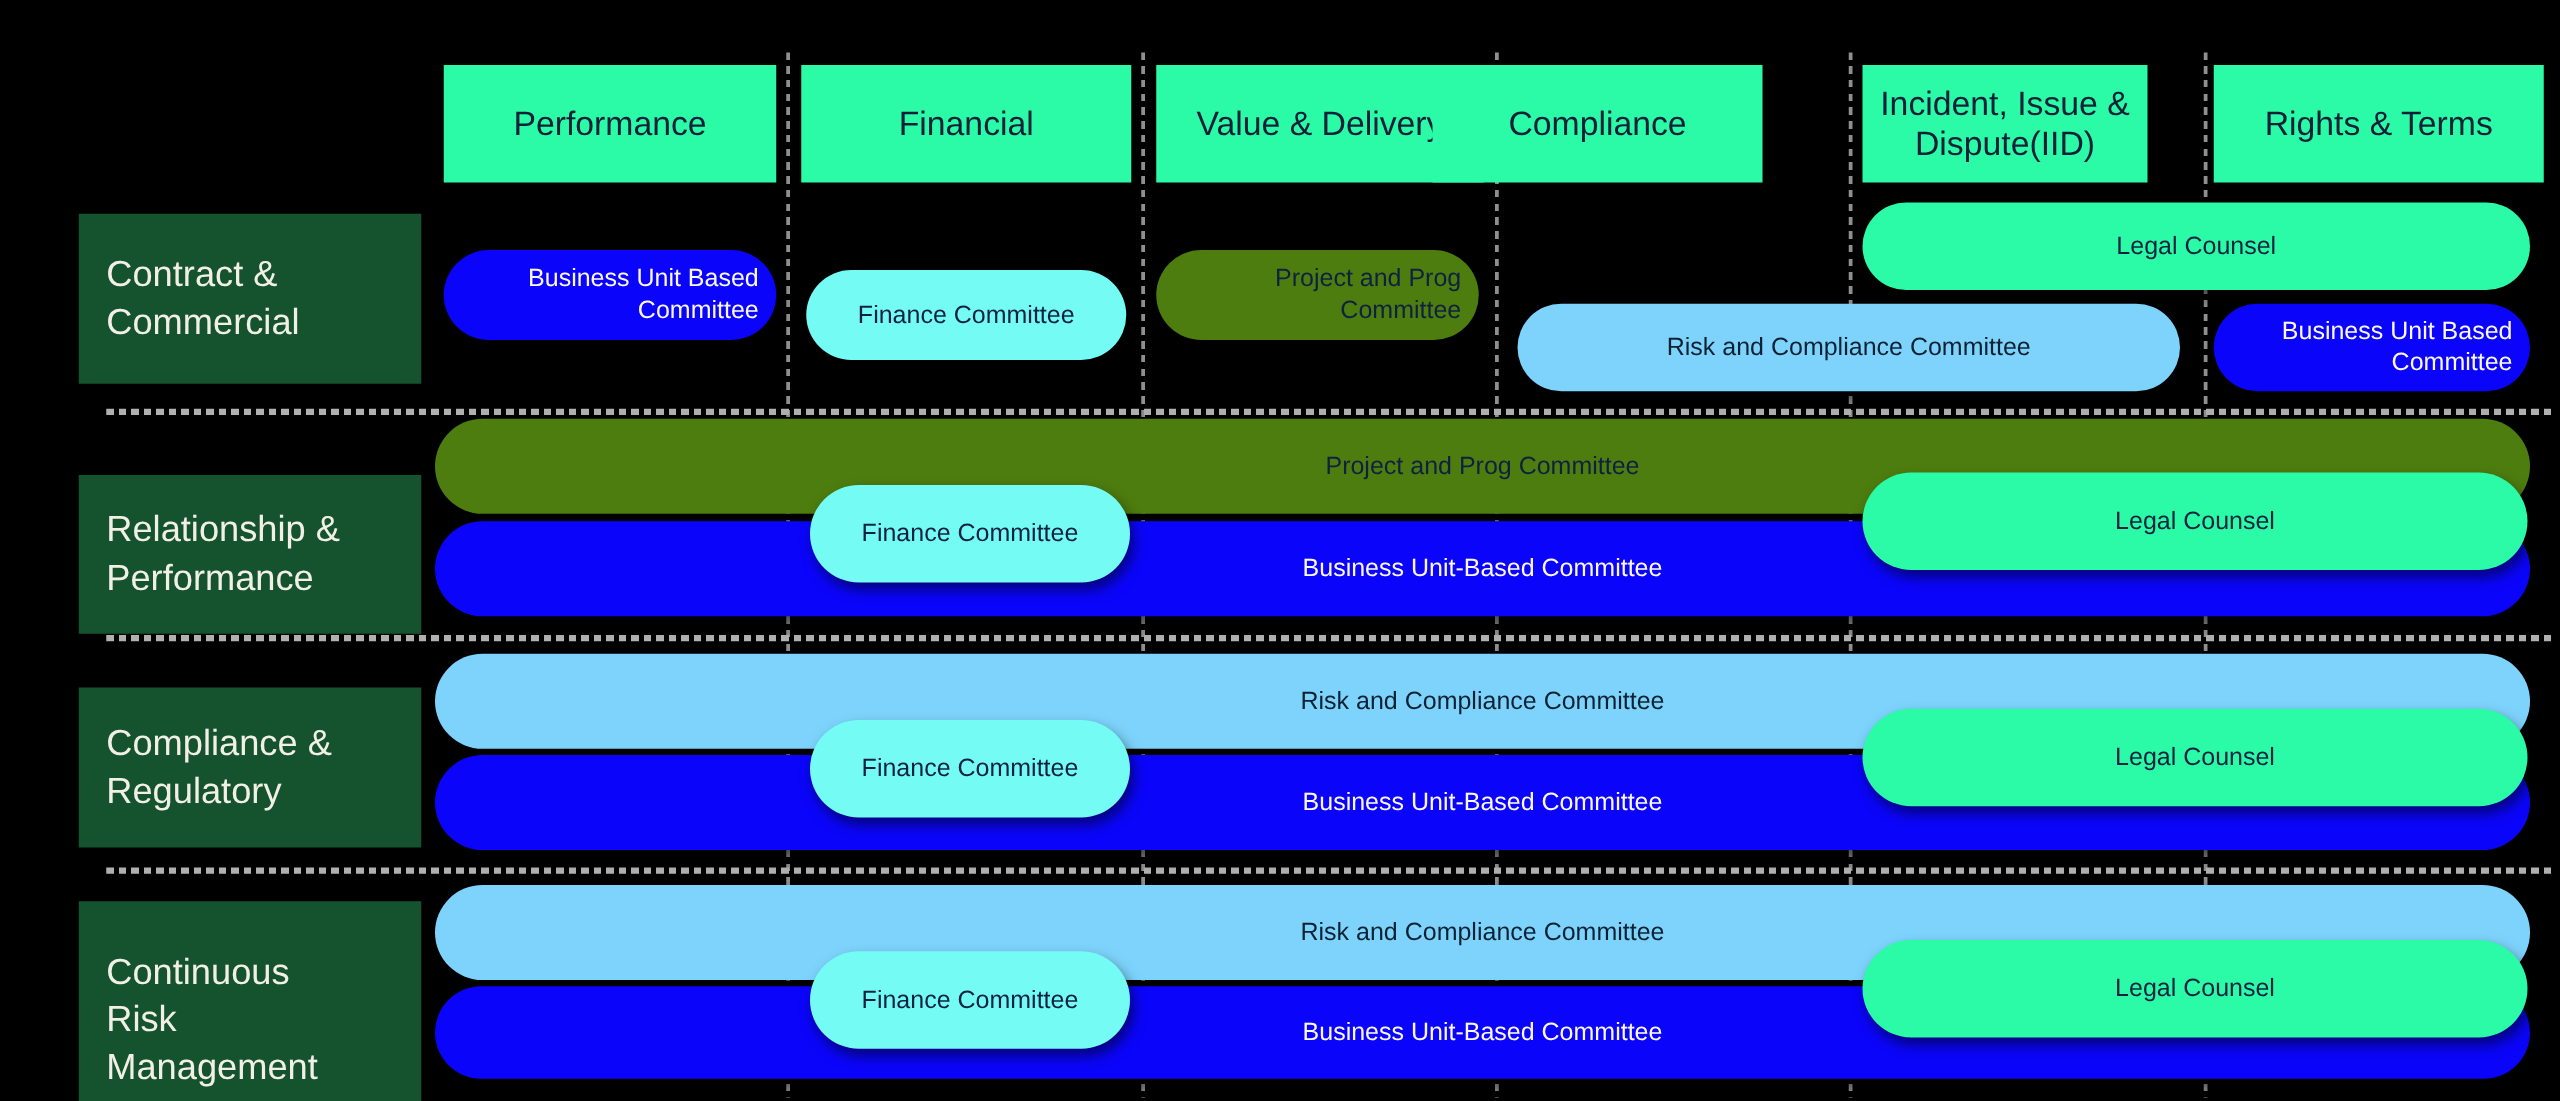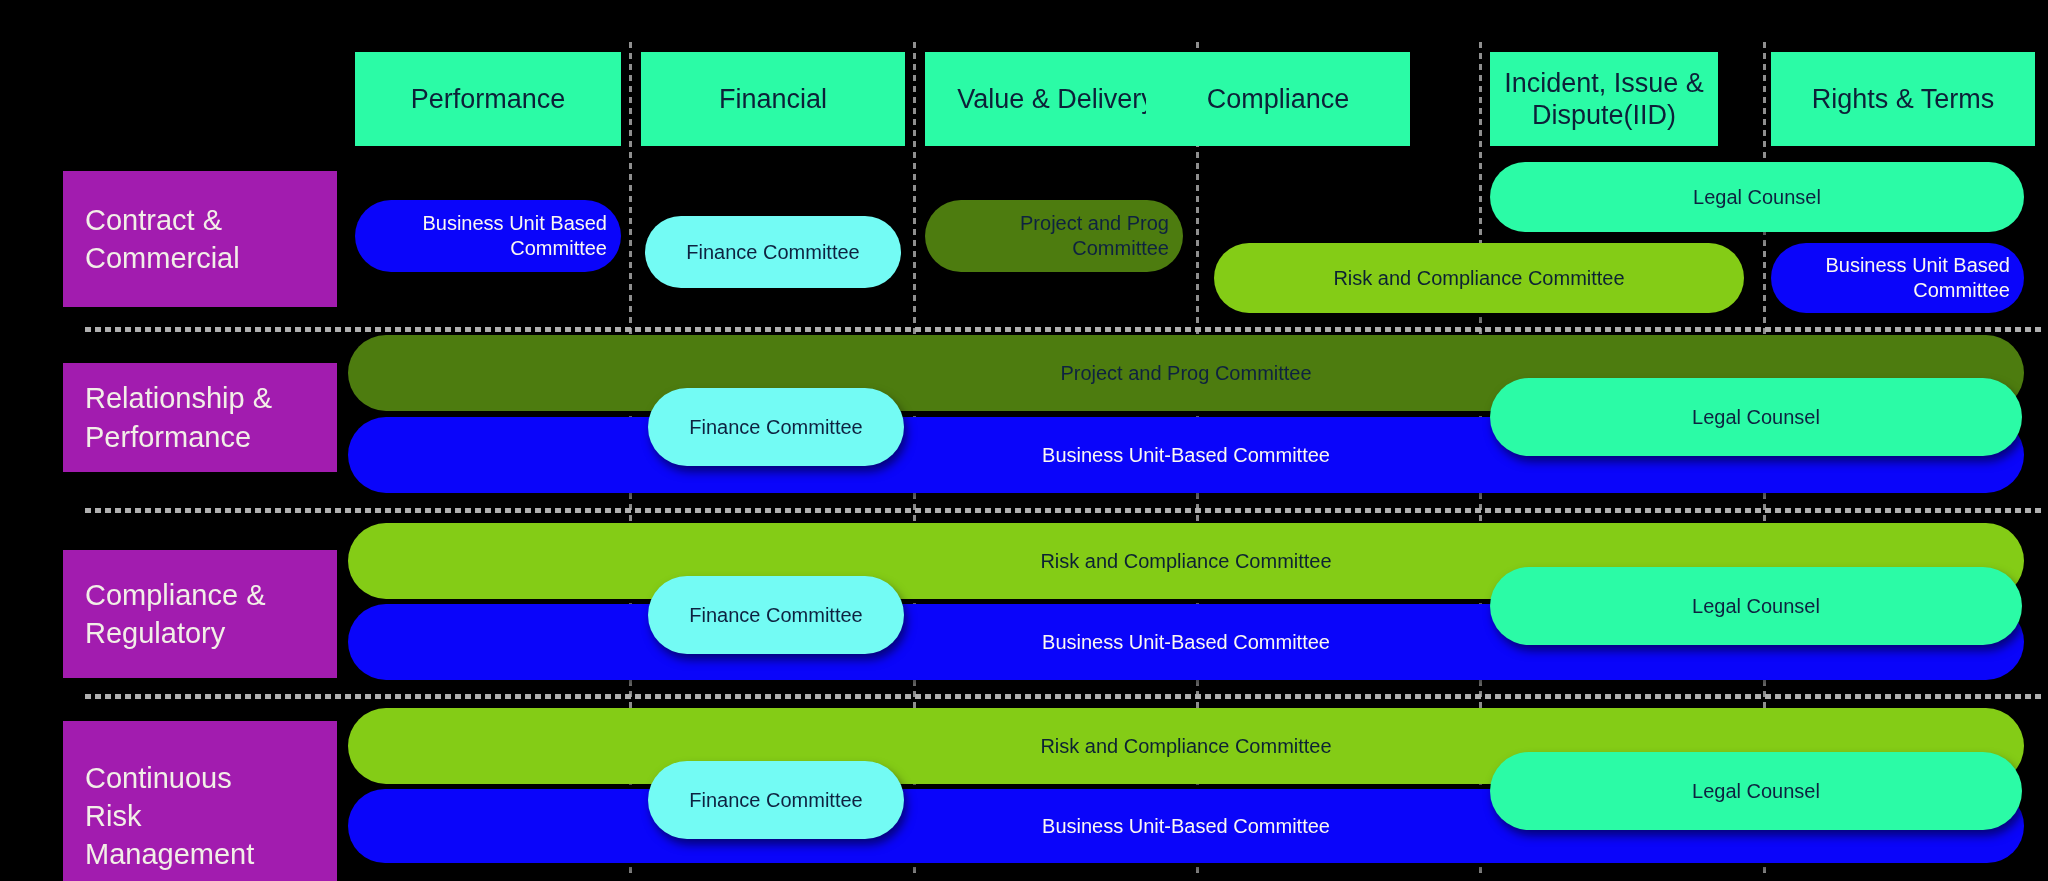--- a/index.html
+++ b/index.html
@@ -17,37 +17,37 @@
     background:repeating-linear-gradient(90deg,#b0b0b0 0 6px,transparent 6px 10px);
   }
   
   .header{
     position:absolute;top:52px;height:94px;background:#2bfba6;color:#0d2038;
     display:flex;align-items:center;justify-content:center;text-align:center;
     font-size:27px;font-weight:500;line-height:1.2;z-index:1;
   }
   
   .rowlabel{
-    position:absolute;left:63px;width:274px;background:#a21caf;color:#f2efe7;
+    position:absolute;left:63px;width:274px;background:#14532d;color:#f2efe7;
     display:flex;align-items:center;box-sizing:border-box;padding:10px 10px 10px 22px;
     font-size:29px;font-weight:500;line-height:1.32;z-index:1;
   }
   .rowlabel .narrow{max-width:185px;display:inline-block;}
   
   .pill{
     position:absolute;display:flex;align-items:center;justify-content:center;
     text-align:right;border-radius:48px;font-size:20px;font-weight:500;line-height:1.25;
     box-shadow:3px 6px 10px rgba(0,0,0,0.5);z-index:2;box-sizing:border-box;padding:4px 14px;
   }
   .overlay{z-index:3;}
   .c-blue{background:#0a05fa;color:#fbf8f2;}
   .c-cyan{background:#73fbf4;color:#0e2240;margin-top:16px;}
   .c-midgreen{background:#4d7c0f;color:#0e2240;}
   .c-green{background:#2bfba6;color:#0e2240;}
-  .c-teal{background:#84cc16;color:#0c2233;}
+  .c-teal{background:#7dd3fc;color:#0c2233;}
 </style>
 </head>
 <body>
 
 <div class="canvas">
 
   <div class="vline" style="left:629px"></div>
   <div class="vline" style="left:913px"></div>
   <div class="vline" style="left:1196px"></div>
   <div class="vline" style="left:1479px"></div>
@@ -60,21 +60,21 @@
   <div class="header" style="left:641px;width:264px">Financial</div>
   <div class="header" style="left:355px;width:266px">Performance</div>
   <div class="header" style="left:925px;width:262px">Value &amp; Delivery</div>
   <div class="header" style="left:1146px;width:264px">Compliance</div>
   <div class="header" style="left:1490px;width:228px">Incident, Issue &amp; Dispute(IID)</div>
   <div class="header" style="left:1771px;width:264px">Rights &amp; Terms</div>
 
   <div class="rowlabel" style="top:171px;height:136px">
       <span>Contract &amp; Commercial</span>
     </div>
-  <div class="rowlabel" style="top:363px;height:109px">
+  <div class="rowlabel" style="top:380px;height:127px">
       <span>Relationship &amp; Performance</span>
     </div>
   <div class="rowlabel" style="top:550px;height:128px">
       <span>Compliance &amp; Regulatory</span>
     </div>
   <div class="rowlabel" style="top:721px;height:190px">
       <span class="narrow">Continuous Risk Management</span>
     </div>
 
   <div class="pill c-blue" style="left:355px;top:200px;width:266px;height:72px">Business Unit Based Committee</div>

